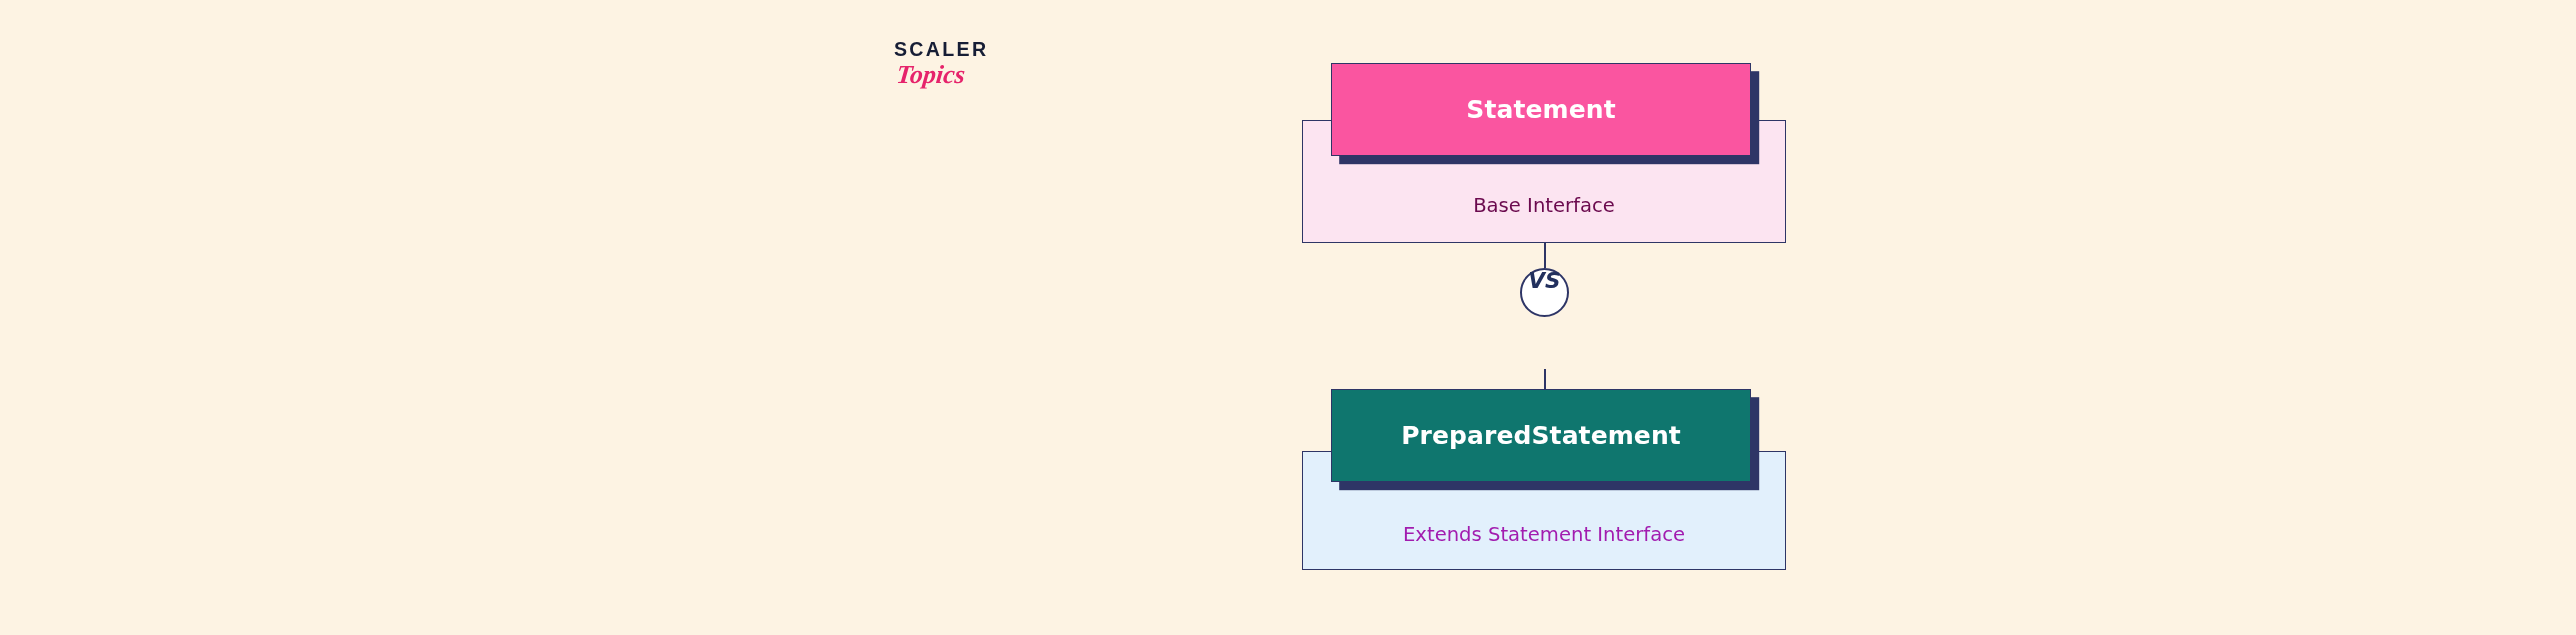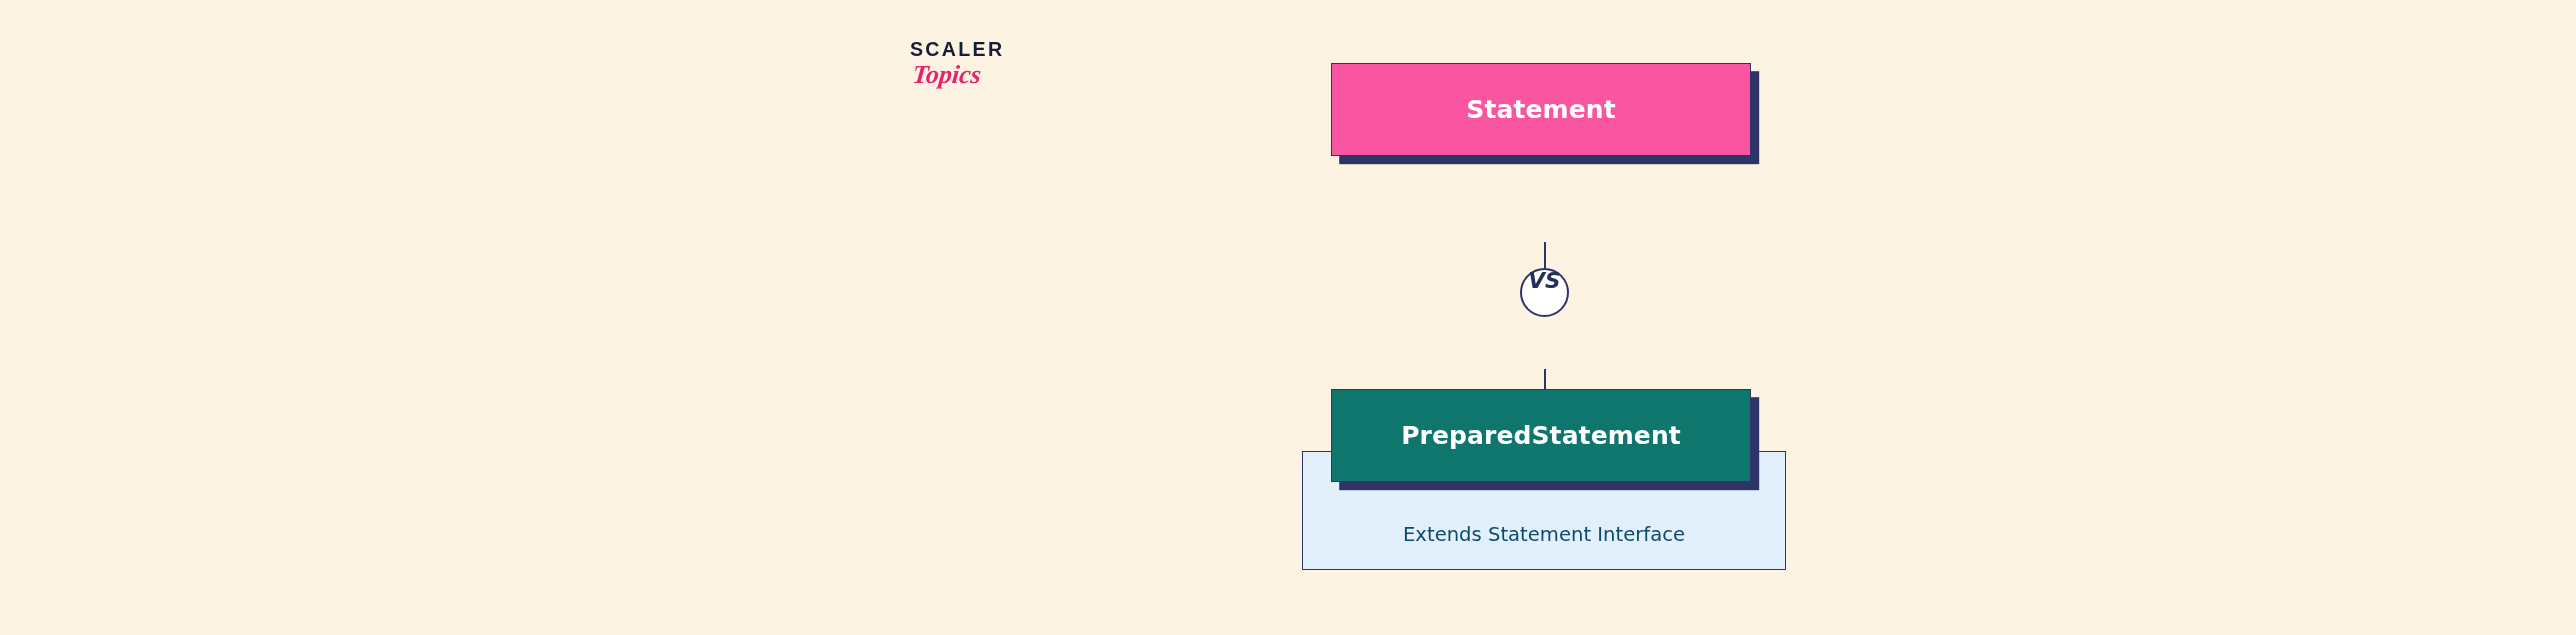--- a/index.html
+++ b/index.html
@@ -22,21 +22,20 @@
   }
 
   
   .logo {
     position: absolute;
     left: 894px;
     top: 40px;
     width: 155px;
     height: 62px;
     user-select: none;
-    margin-left: 16px;
   }
   .logo-scaler {
     font-family: "Liberation Sans", sans-serif;
     font-weight: bold;
     font-size: 19.6px;
     letter-spacing: 2.3px;
     color: #161d35;
     line-height: 1;
     white-space: nowrap;
   }
@@ -90,21 +89,21 @@
     font-size: 19.6px;
     line-height: 1.1;
     white-space: nowrap;
   }
   .panel-top .panel-caption {
     bottom: 25px;
     color: #6b0a4e;
   }
   .panel-bottom .panel-caption {
     bottom: 23px;
-    color: #0c4a6e;
+    color: #a21caf;
     margin-top: 40px;
   }
 
   
   .chip {
     position: absolute;
     left: 29px;
     width: 420px;
     height: 93px;
     box-sizing: border-box;
@@ -176,20 +175,23 @@
 
 <div id="canvas">
 
   <div class="logo">
     <div class="logo-scaler">SCALER</div>
     <div class="logo-topics">Topics</div>
   </div>
 
   <div class="diagram">
 
+    <div class="panel panel-top">
+      <div class="panel-caption">Base Interface</div>
+    </div>
     <div class="chip chip-statement">
       <span class="chip-label">Statement</span>
     </div>
 
     <div class="connector connector-upper"></div>
     <div class="vs-badge">
       <span class="vs-label">VS</span>
     </div>
     <div class="connector connector-lower"></div>
 

